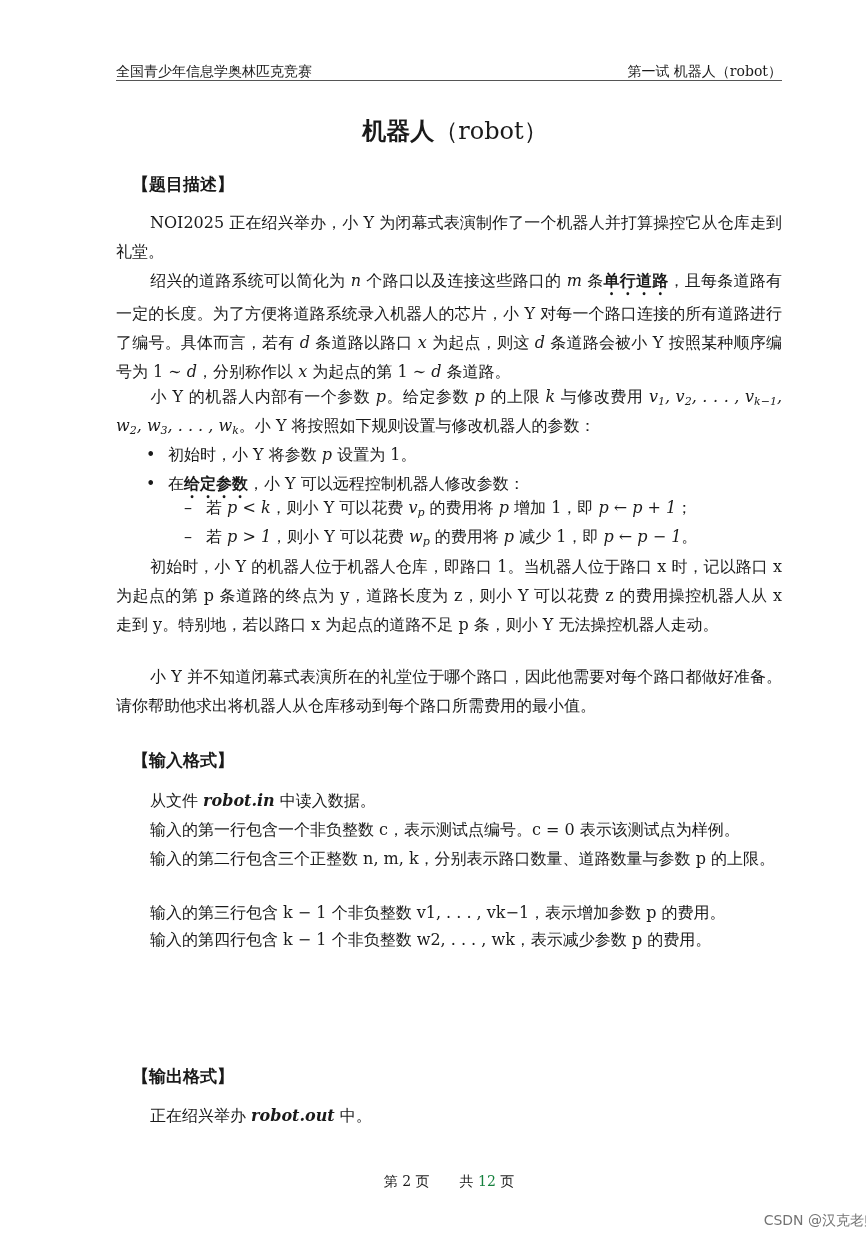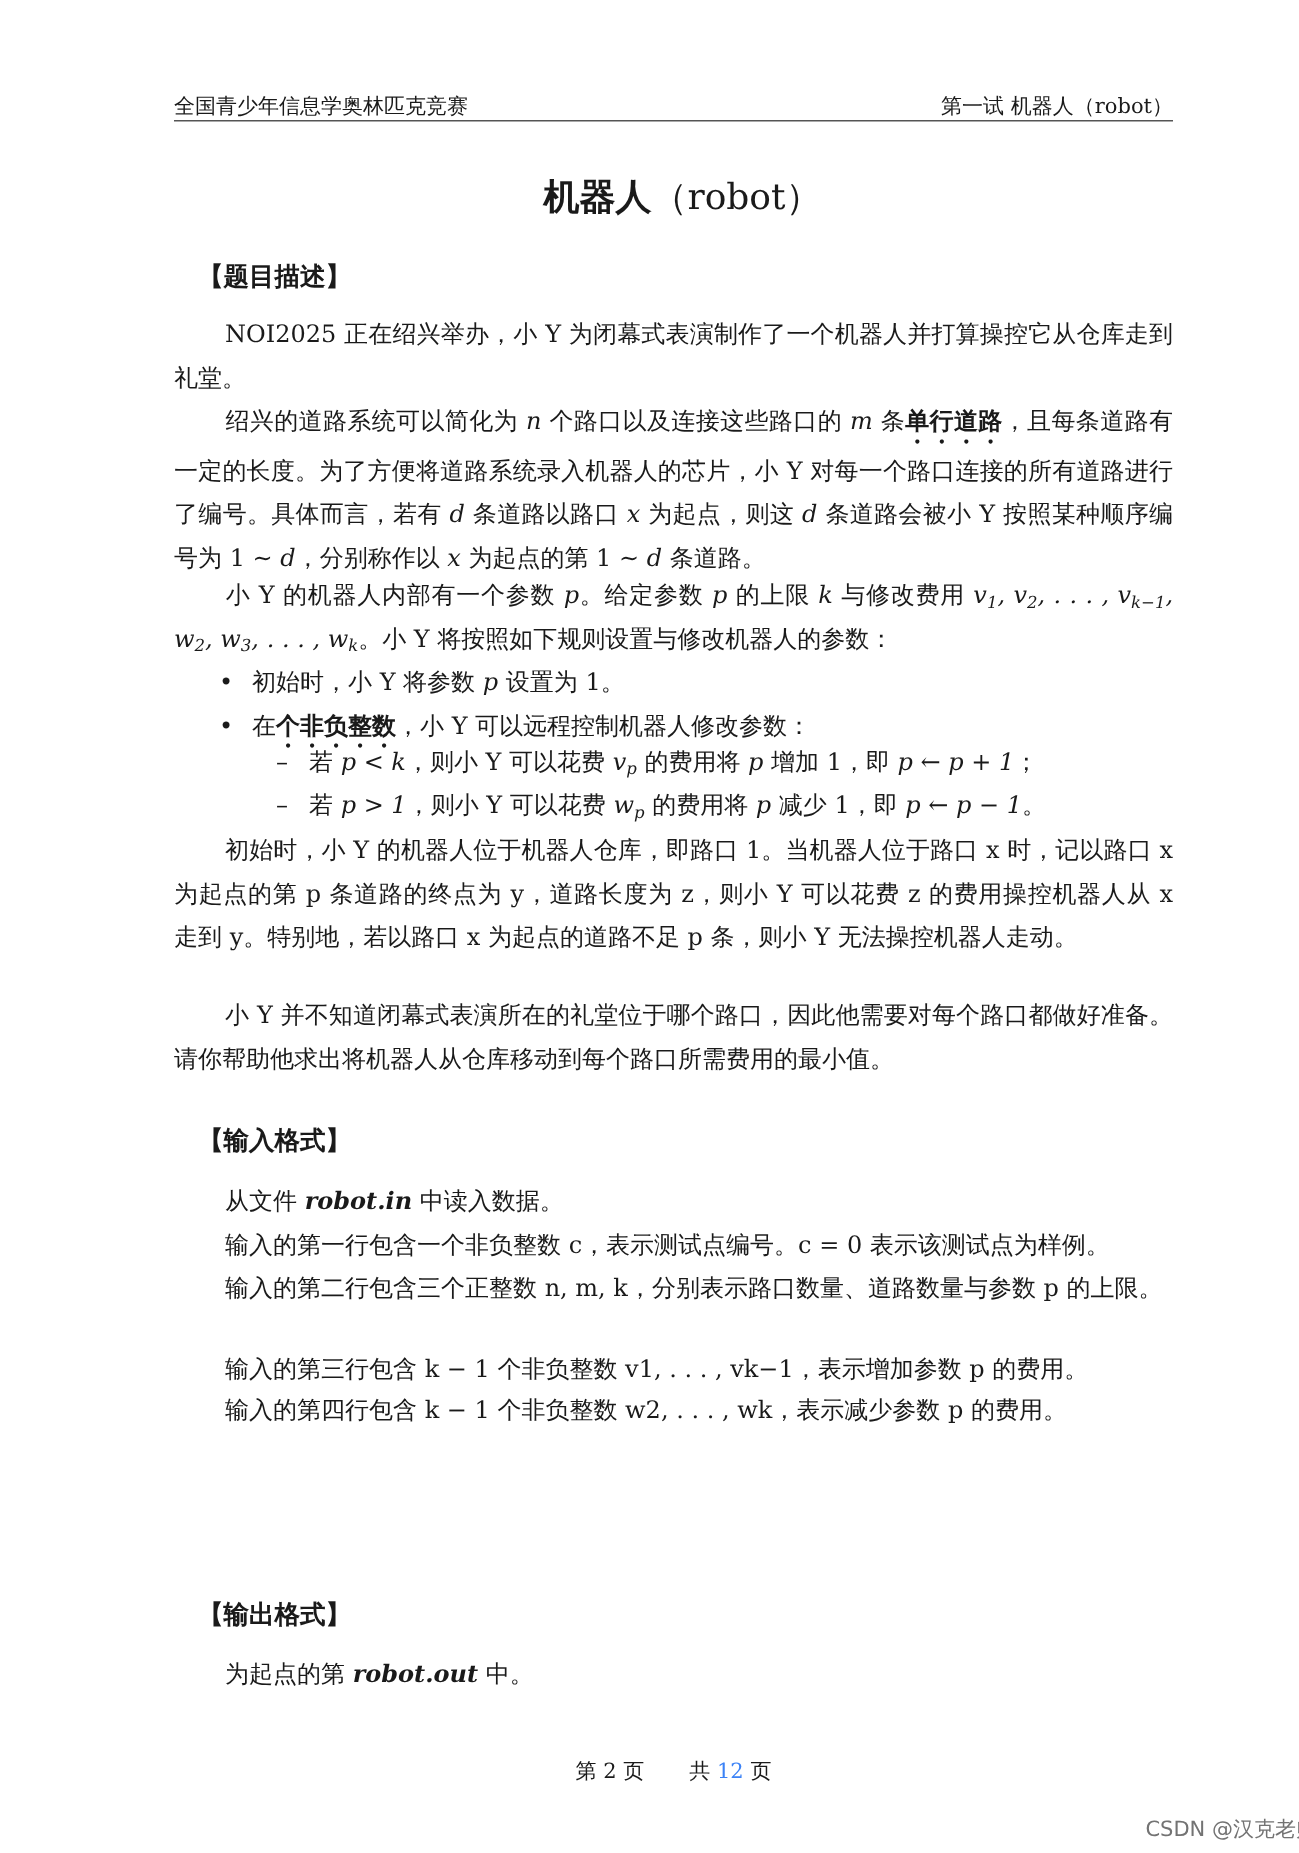--- a/index.html
+++ b/index.html
@@ -25,21 +25,21 @@
   .emph { font-family:"DejaVu Sans","Liberation Sans",sans-serif; font-weight:bold;
           text-emphasis:dot; text-emphasis-position:under; -webkit-text-emphasis:dot;
           -webkit-text-emphasis-position:under; }
   sub { font-size:11px; line-height:0; vertical-align:-3px; }
   .list { position:absolute; left:130px; width:636px; font-size:16px; line-height:29px; }
   .list .bullet { display:inline-block; width:22px; }
   .sublist { position:absolute; left:168px; width:598px; font-size:16px; line-height:29px; }
   .sublist .dash { display:inline-block; width:22px; }
   .footer { position:absolute; left:0; right:0; top:1170px; text-align:center;
             font-size:14px; line-height:22px; }
-  .footer .total { color:#3b82f6; }
+  .footer .total { color:#15803d; }
   .footer .gap { display:inline-block; width:30px; }
   .watermark { position:absolute; right:4px; top:1210px; font-size:14px; line-height:20px;
                color:#737373; font-family:"DejaVu Sans","Liberation Sans",sans-serif; }
 </style>
 </head>
 <body>
 
 <div class="page">
 
   <div class="running-head">
@@ -62,21 +62,21 @@
     <span class="indent"></span><span>绍兴的道路系统可以简化为 </span><span class="m">n</span><span> 个路口以及连接这些路口的 </span><span class="m">m</span><span> 条</span><span class="emph">单行道路</span><span>，且每条道路有一定的长度。为了方便将道路系统录入机器人的芯片，小 Y 对每一个路口连接的所有道路进行了编号。具体而言，若有 </span><span class="m">d</span><span> 条道路以路口 </span><span class="m">x</span><span> 为起点，则这 </span><span class="m">d</span><span> 条道路会被小 Y 按照某种顺序编号为 1 ∼ </span><span class="m">d</span><span>，分别称作以 </span><span class="m">x</span><span> 为起点的第 1 ∼ </span><span class="m">d</span><span> 条道路。</span>
   </div>
 
   <div class="para" style="top:382px;">
     <span class="indent"></span><span>小 Y 的机器人内部有一个参数 </span><span class="m">p</span><span>。给定参数 </span><span class="m">p</span><span> 的上限 </span><span class="m">k</span><span> 与修改费用 </span><span class="m">v<sub>1</sub>, v<sub>2</sub>, . . . , v<sub>k−1</sub>,</span>
     <span class="m">w<sub>2</sub>, w<sub>3</sub>, . . . , w<sub>k</sub></span><span>。小 Y 将按照如下规则设置与修改机器人的参数：</span>
   </div>
 
   <div class="list" style="top:440px;">
     <div><span class="bullet">•</span><span>初始时，小 Y 将参数 </span><span class="m">p</span><span> 设置为 1。</span></div>
-    <div><span class="bullet">•</span><span>在</span><span class="emph">个非负整数</span><span>，小 Y 可以远程控制机器人修改参数：</span></div>
+    <div><span class="bullet">•</span><span>在</span><span class="emph">给定参数</span><span>，小 Y 可以远程控制机器人修改参数：</span></div>
   </div>
 
   <div class="sublist" style="top:493px;">
     <div><span class="dash">–</span><span>若 </span><span class="m">p &lt; k</span><span>，则小 Y 可以花费 </span><span class="m">v<sub>p</sub></span><span> 的费用将 </span><span class="m">p</span><span> 增加 1，即 </span><span class="m">p ← p + 1</span><span>；</span></div>
     <div><span class="dash">–</span><span>若 </span><span class="m">p &gt; 1</span><span>，则小 Y 可以花费 </span><span class="m">w<sub>p</sub></span><span> 的费用将 </span><span class="m">p</span><span> 减少 1，即 </span><span class="m">p ← p − 1</span><span>。</span></div>
   </div>
 
   <div class="para" style="top:552px;">
     <span class="indent"></span><span>初始时，小 Y 的机器人位于机器人仓库，即路口 1。当机器人位于路口 x 时，记以路口 x 为起点的第 p 条道路的终点为 y，道路长度为 z，则小 Y 可以花费 z 的费用操控机器人从 x 走到 y。特别地，若以路口 x 为起点的道路不足 p 条，则小 Y 无法操控机器人走动。</span>
   </div>
@@ -99,21 +99,21 @@
   <div class="para" style="top:898px;">
     <span class="indent"></span><span>输入的第三行包含 k − 1 个非负整数 v1, . . . , vk−1，表示增加参数 p 的费用。</span>
   </div>
   <div class="para" style="top:925px;">
     <span class="indent"></span><span>输入的第四行包含 k − 1 个非负整数 w2, . . . , wk，表示减少参数 p 的费用。</span>
   </div>
 
   <div class="sec-head" style="top:1064px;">【输出格式】</div>
 
   <div class="para" style="top:1101px;">
-    <span class="indent"></span><span>为起点的第 </span><span class="bi">robot.out</span><span> 中。</span>
+    <span class="indent"></span><span>正在绍兴举办 </span><span class="bi">robot.out</span><span> 中。</span>
   </div>
 
   <div class="footer">
     <span>第</span> <span>2</span> <span>页</span><span class="gap"></span><span>共</span> <span class="total">12</span> <span>页</span>
   </div>
 
   <div class="watermark">CSDN @汉克老师</div>
 </div>
 
 </body></html>

